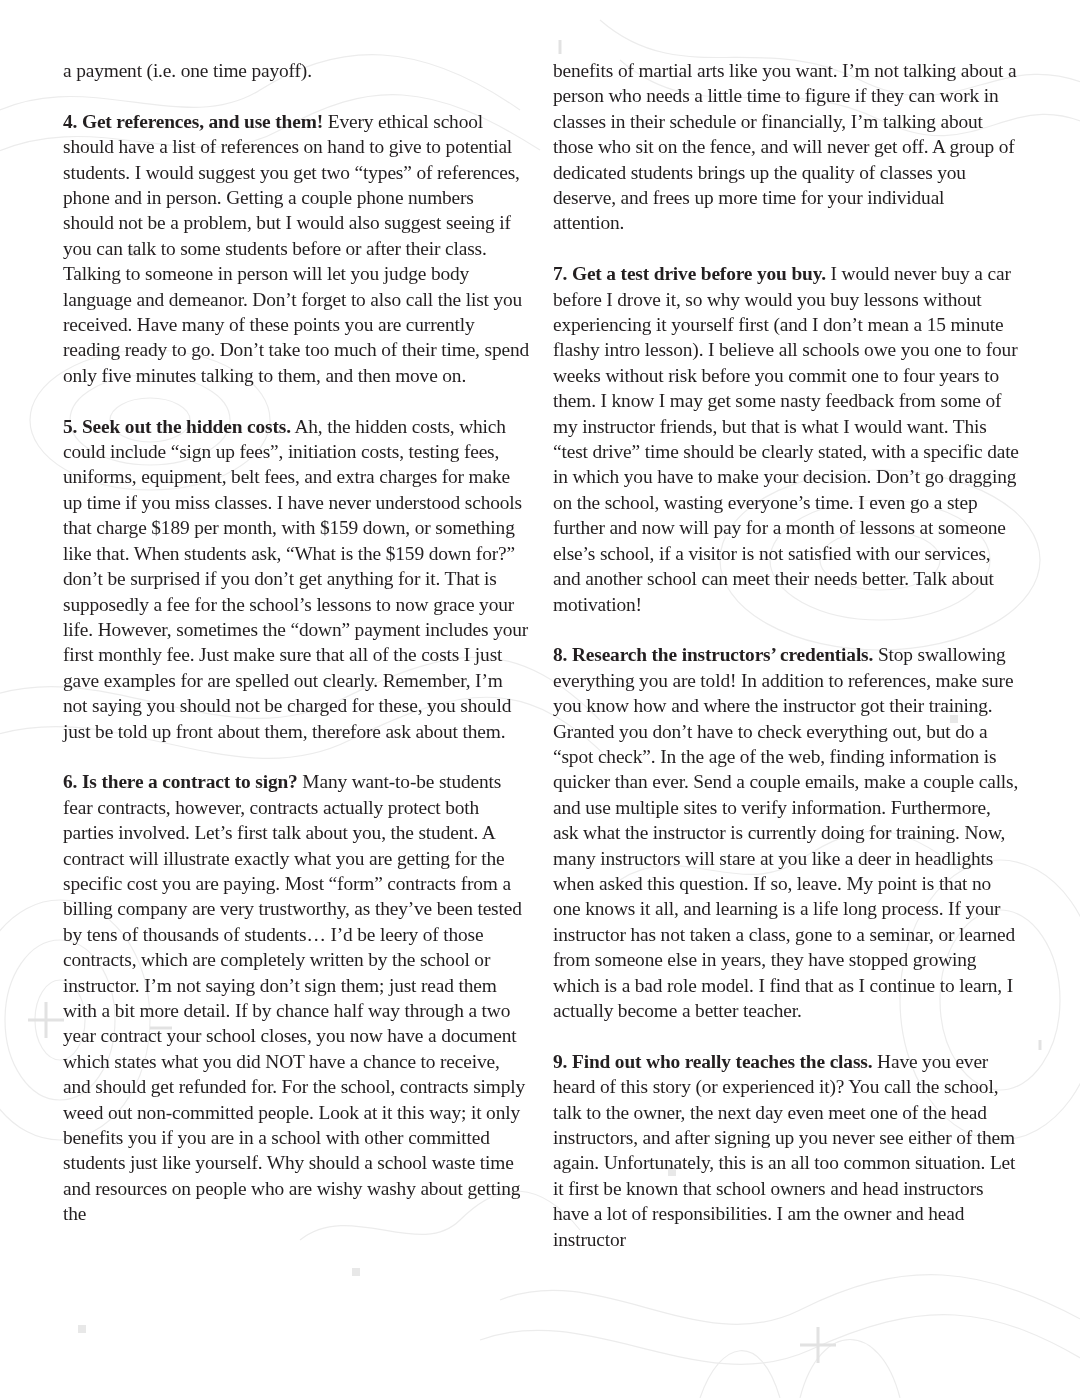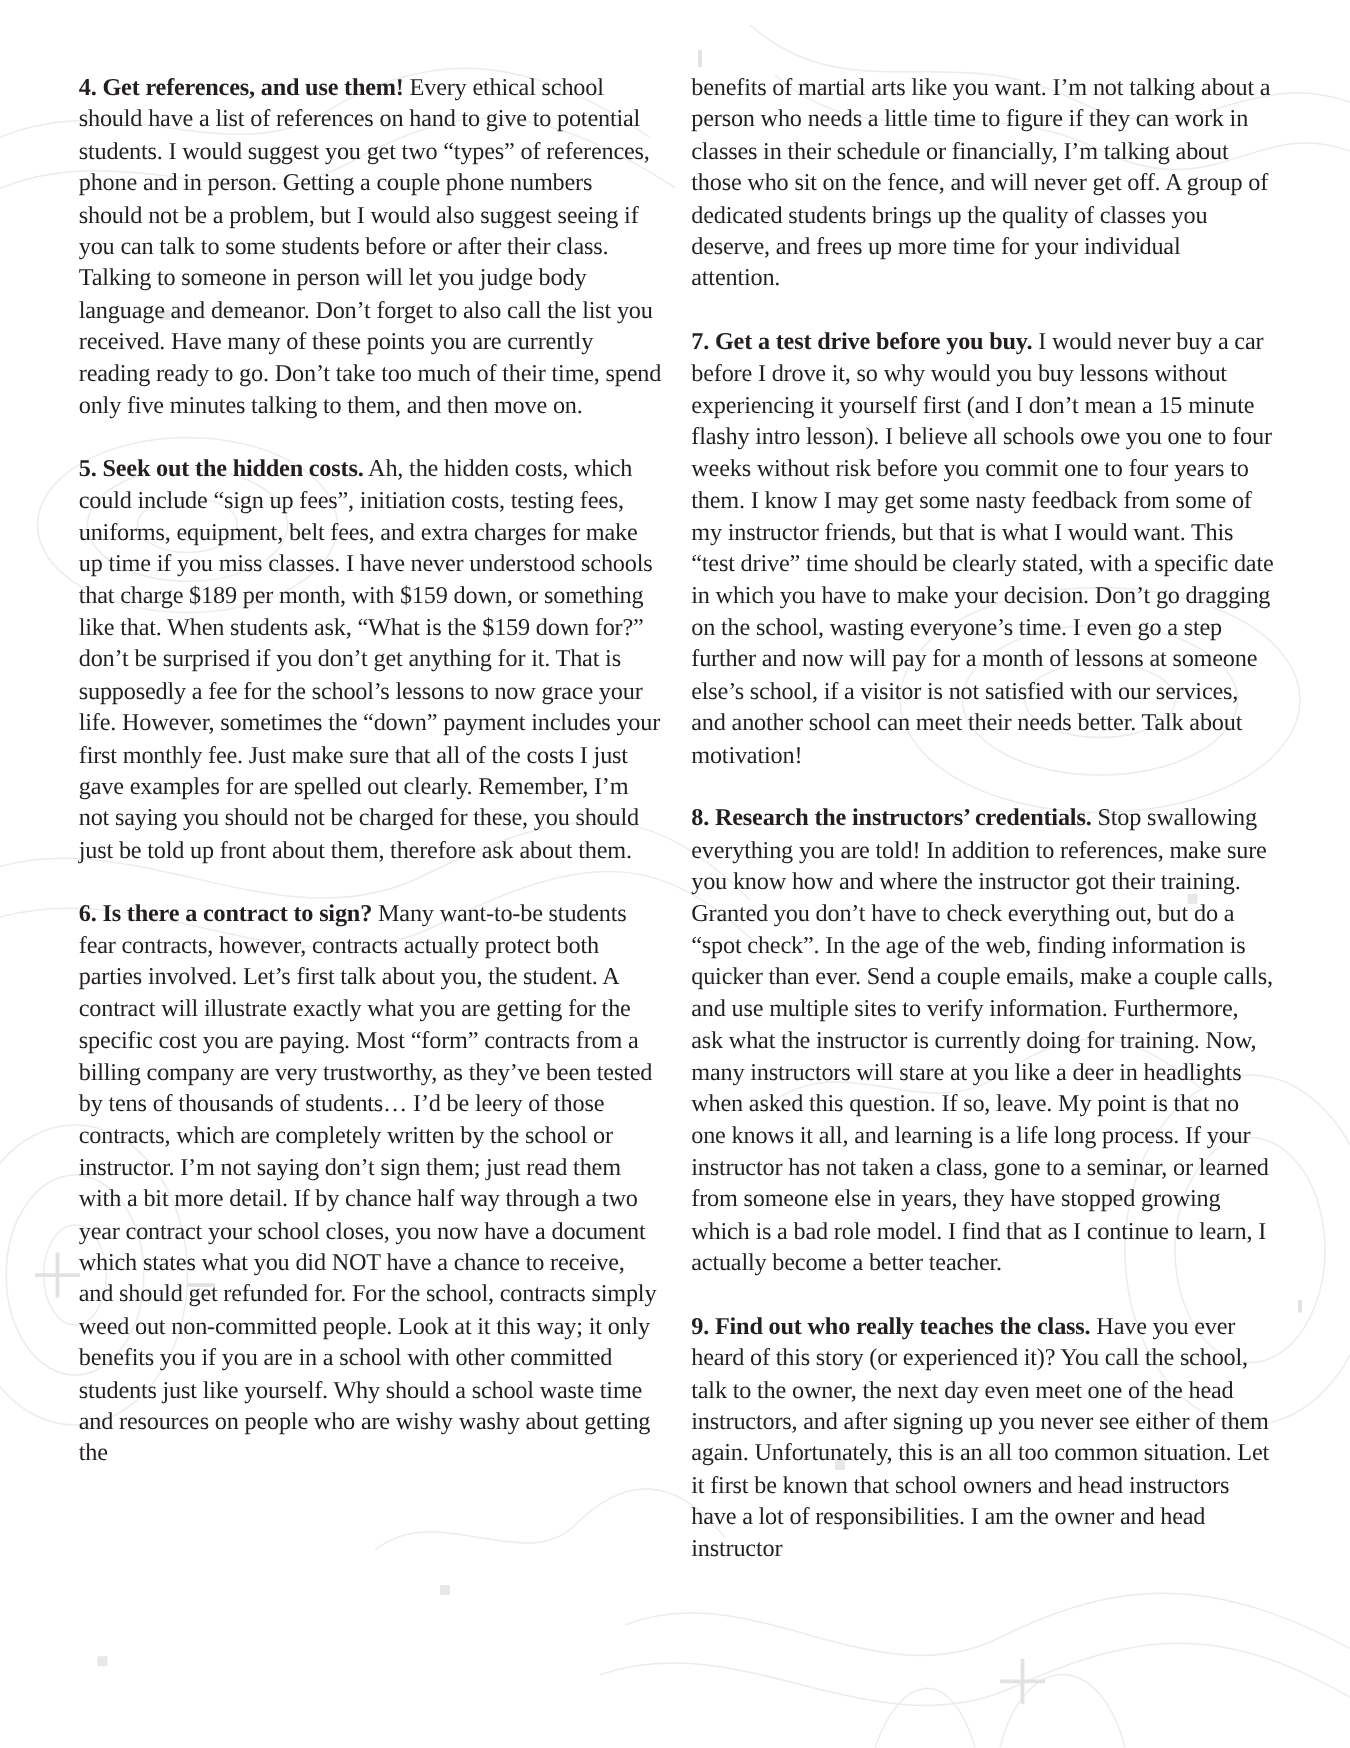--- a/index.html
+++ b/index.html
@@ -85,20 +85,23 @@
     <rect x="78" y="1325" width="8" height="8"></rect>
     <rect x="352" y="1268" width="8" height="8"></rect>
     <rect x="950" y="715" width="8" height="8"></rect>
     <rect x="668" y="1168" width="8" height="8"></rect>
   </g>
 </svg>
 
 <main class="page">
 
   <section class="column">
+    <p class="para">
+      <span>a payment (i.e. one time payoff).</span>
+    </p>
 
     <p class="para">
       <span class="head">4.</span>
       <span class="head">Get references, and use them!</span><span> Every ethical school should have a list of references on hand to give to potential students. I would suggest you get two “types” of references, phone and in person. Getting a couple phone numbers should not be a problem, but I would also suggest seeing if you can talk to some students be­fore or after their class. Talking to someone in person will let you judge body language and demeanor. Don’t forget to also call the list you received. Have many of these points you are currently reading ready to go. Don’t take too much of their time, spend only five min­utes talking to them, and then move on.</span>
     </p>
 
     <p class="para">
       <span class="head">5.</span>
       <span class="head">Seek out the hidden costs.</span><span> Ah, the hidden costs, which could include “sign up fees”, initiation costs, testing fees, uniforms, equipment, belt fees, and ex­tra charges for make up time if you miss classes. I have never understood schools that charge $189 per month, with $159 down, or something like that. When students ask, “What is the $159 down for?” don’t be surprised if you don’t get anything for it. That is sup­posedly a fee for the school’s lessons to now grace your life. However, sometimes the “down” payment includes your first monthly fee. Just make sure that all of the costs I just gave examples for are spelled out clearly. Remember, I’m not saying you should not be charged for these, you should just be told up front about them, therefore ask about them.</span>
     </p>

